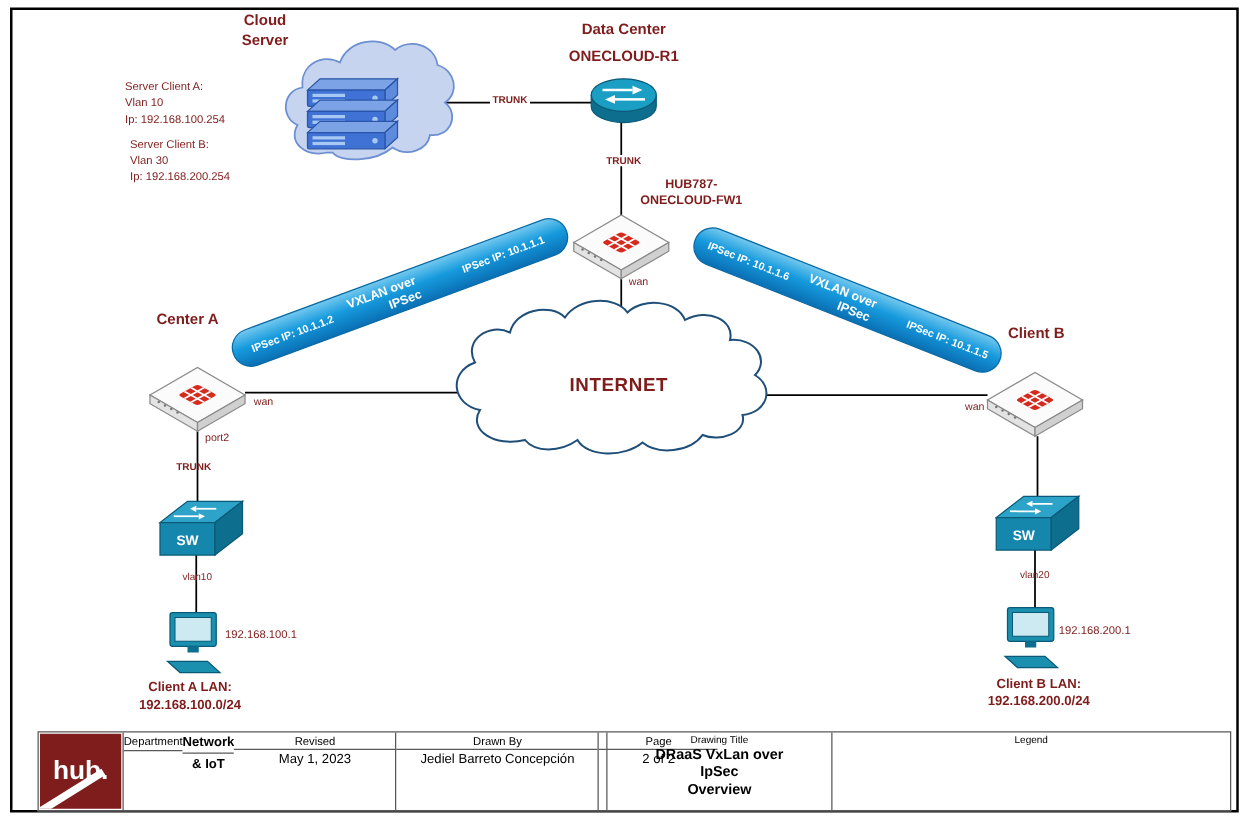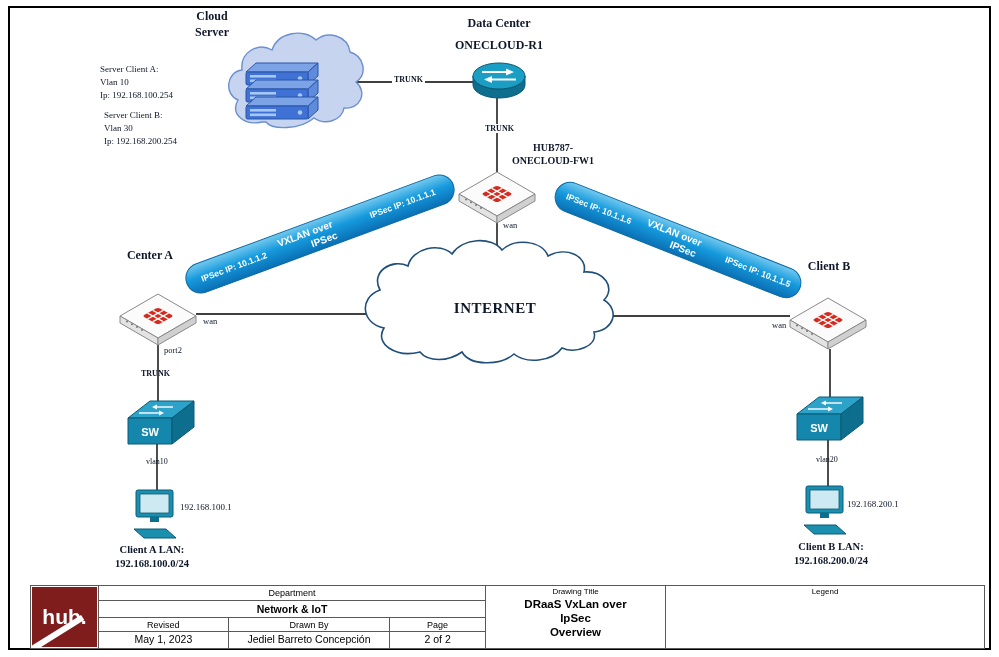--- a/index.html
+++ b/index.html
@@ -1,37 +1,37 @@
 <!DOCTYPE html>
 <html><head>
 <meta charset="utf-8">
 <style>
   * { margin:0; padding:0; box-sizing:border-box; }
   body { font-family:"Liberation Sans", sans-serif; background:#fff; }
   .page { position:relative; width:999px; height:657px; background:#fff; overflow:hidden; }
   .frame { position:absolute; left:8px; top:6px; width:983px; height:644px; border:2px solid #000; }
   svg.diagram { position:absolute; left:0; top:0; display:block; }
   svg text { font-family:"Liberation Sans", sans-serif; }
-  .lbl { position:absolute; white-space:nowrap; color:#0f172a; line-height:1.15;font-family:Liberation Serif, serif; }
+  .lbl { position:absolute; white-space:nowrap; color:#7f1d1d; line-height:1.15; }
   .b { font-weight:700; }
   .c { text-align:center; }
   .tag { background:#fff; padding:0 2px; }
   .tun-ip  { font-size:8.5px; font-weight:bold; fill:#fff; }
   .tun-name{ font-size:10px;  font-weight:bold; fill:#fff; }
 
   
   .titleblock { position:absolute; left:30px; top:585px; width:955px; height:64px;
                 display:flex; background:#fff; border:1px solid #595959; font-size:10px; }
   .tb-logo { width:68px; border-right:1px solid #595959; padding:1px; }
   .logo { position:relative; width:100%; height:100%; background:#7f1d1d; color:#fff;
           display:flex; align-items:center; justify-content:center; overflow:hidden; }
   .logo .swoosh { position:absolute; left:-14px; bottom:8px; width:70px; height:6px;
                   background:#fff; transform:rotate(-32deg); }
   .logo span { position:relative; font-weight:bold; font-size:21px; }
-  .tb-main { width:387px; display:flex; flex-direction:column; border-right:1px solid #595959; }
+  .tb-main { width:387px; display:flex; flex-direction:row; border-right:1px solid #595959; }
   .tb-row-label { height:15px; line-height:15px; font-size:9px; text-align:center; border-bottom:1px solid #595959; }
   .tb-row-value { height:17px; line-height:17px; font-size:10.5px; text-align:center; border-bottom:1px solid #595959; }
   .tb-sub { flex:1; display:flex; }
   .tb-col { display:flex; flex-direction:column; border-right:1px solid #595959; }
   .tb-col:last-child { border-right:none; }
   .tb-col-label { height:14px; line-height:14px; font-size:9px; text-align:center; border-bottom:1px solid #595959; }
   .tb-col-value { flex:1; font-size:10.5px; text-align:center; line-height:15px; }
   .tb-title { width:180px; border-right:1px solid #595959; text-align:center; }
   .tb-legend { flex:1; text-align:center; }
   .tb-small { font-size:8px; line-height:11px; }

